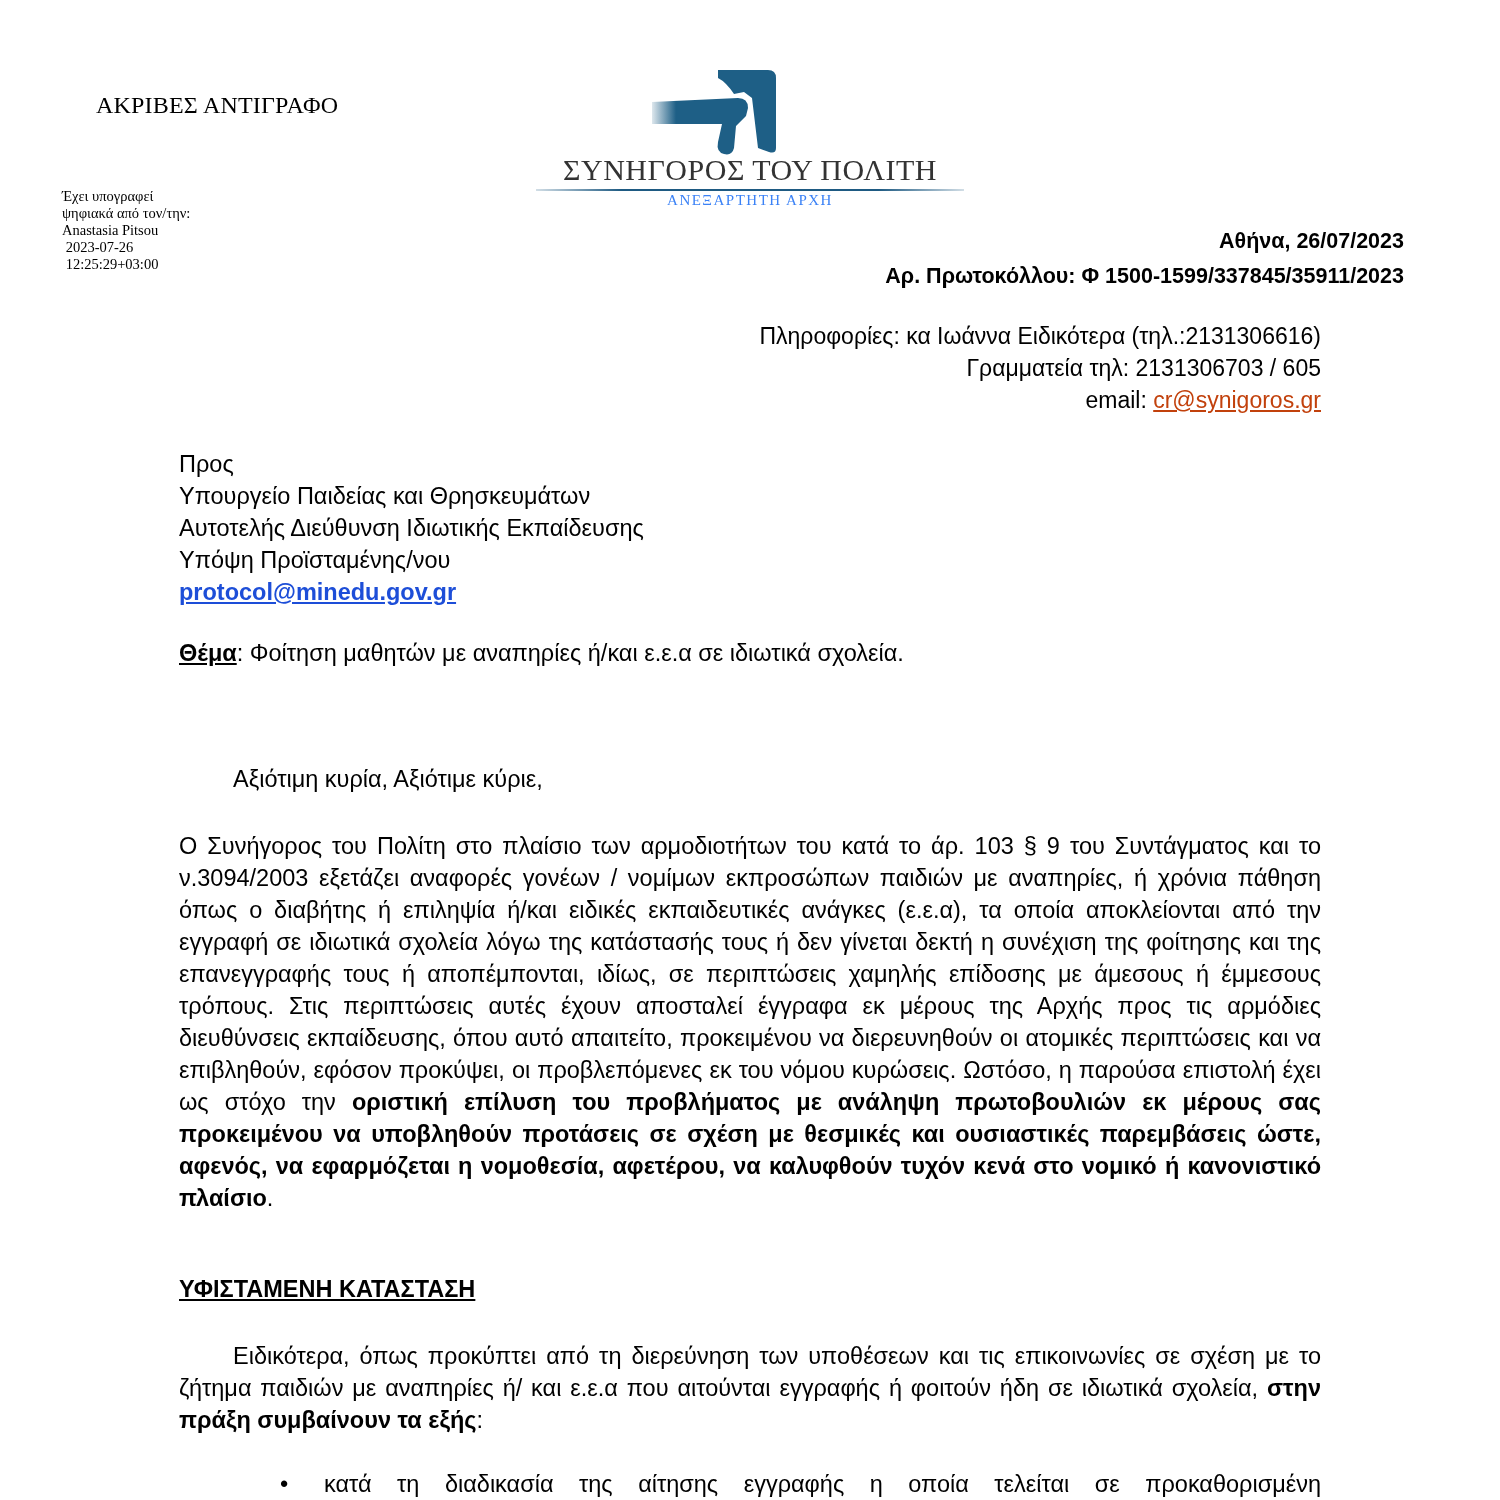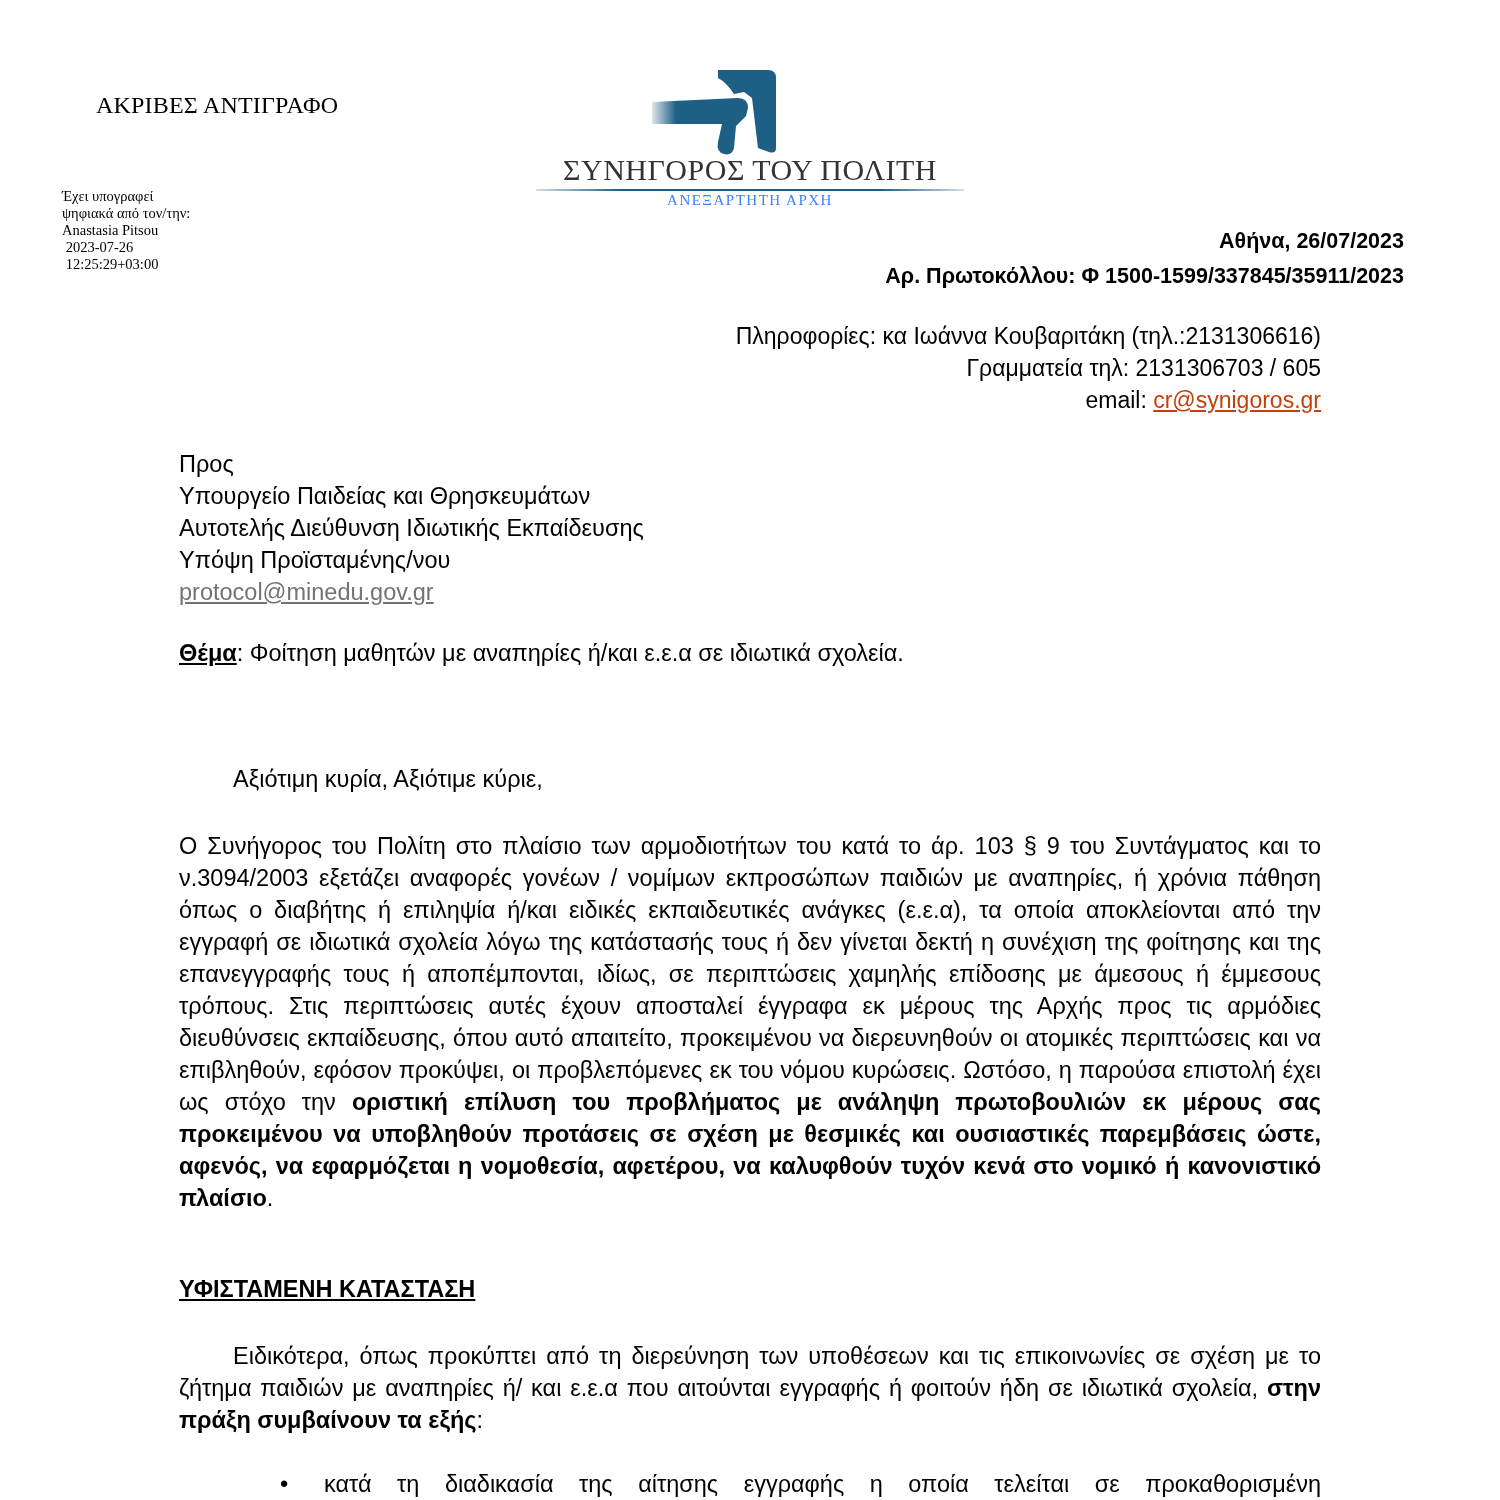--- a/index.html
+++ b/index.html
@@ -14,21 +14,21 @@
 
   #logo { position: absolute; left: 530px; top: 68px; width: 440px; height: 150px; }
   #logo .mark { position: absolute; left: 118px; top: 0; width: 140px; height: 90px; }
   #logo .name { position: absolute; left: 0; top: 85px; width: 440px; text-align: center; font-size: 30px; color: #333; letter-spacing: 0.5px; }
   #logo .rule { position: absolute; left: 6px; top: 121px; width: 428px; height: 2px; background: linear-gradient(to right, rgba(30,90,130,0.2), #1e5a82 20%, #1e5a82 80%, rgba(30,90,130,0.2)); }
   #logo .sub { position: absolute; left: 0; top: 124px; width: 440px; text-align: center; font-size: 15px; color: #3b82f6; letter-spacing: 1.5px; }
 
   #meta-right { position: absolute; right: 96px; top: 224px; text-align: right; font-size: 21.5px; font-weight: bold; line-height: 35px; }
   #contact { position: absolute; right: 179px; top: 320px; text-align: right; font-size: 23px; line-height: 32px; }
   a.link { color: #c2410c; text-decoration: underline; }
-  a.link-plain { color: #737373; text-decoration: underline; }
+  a.link-plain { color: #1d4ed8; text-decoration: underline; font-weight: bold; }
 
   #recipient { position: absolute; left: 179px; top: 448px; font-size: 23.5px; line-height: 32px; }
 
   #subject { position: absolute; left: 179px; top: 640px; font-size: 23.5px; }
   #subject .label { font-weight: bold; text-decoration: underline; }
 
   #greeting { position: absolute; left: 233px; top: 766px; font-size: 23.5px; }
 
   .para { position: absolute; left: 179px; width: 1142px; font-size: 23.5px; line-height: 32px; text-align: justify; }
   #p1 { top: 830px; }
@@ -71,21 +71,21 @@
   <div class="rule"></div>
   <div class="sub serif">ΑΝΕΞΑΡΤΗΤΗ ΑΡΧΗ</div>
 </div>
 
 <div id="meta-right" class="sans">
   <div>Αθήνα, 26/07/2023</div>
   <div>Αρ. Πρωτοκόλλου: Φ 1500-1599/337845/35911/2023</div>
 </div>
 
 <div id="contact" class="sans">
-  <div>Πληροφορίες: κα Ιωάννα Κουβαριτάκη (τηλ.:2131306616)</div>
+  <div>Πληροφορίες: κα Ιωάννα Ειδικότερα (τηλ.:2131306616)</div>
   <div>Γραμματεία τηλ: 2131306703 / 605</div>
   <div><span>email: </span><a class="link" href="mailto:cr@synigoros.gr">cr@synigoros.gr</a></div>
 </div>
 
 <div id="recipient" class="sans">
   <div>Προς</div>
   <div>Υπουργείο Παιδείας και Θρησκευμάτων</div>
   <div>Αυτοτελής Διεύθυνση Ιδιωτικής Εκπαίδευσης</div>
   <div>Υπόψη Προϊσταμένης/νου</div>
   <div><a class="link-plain" href="mailto:protocol@minedu.gov.gr">protocol@minedu.gov.gr</a></div>

